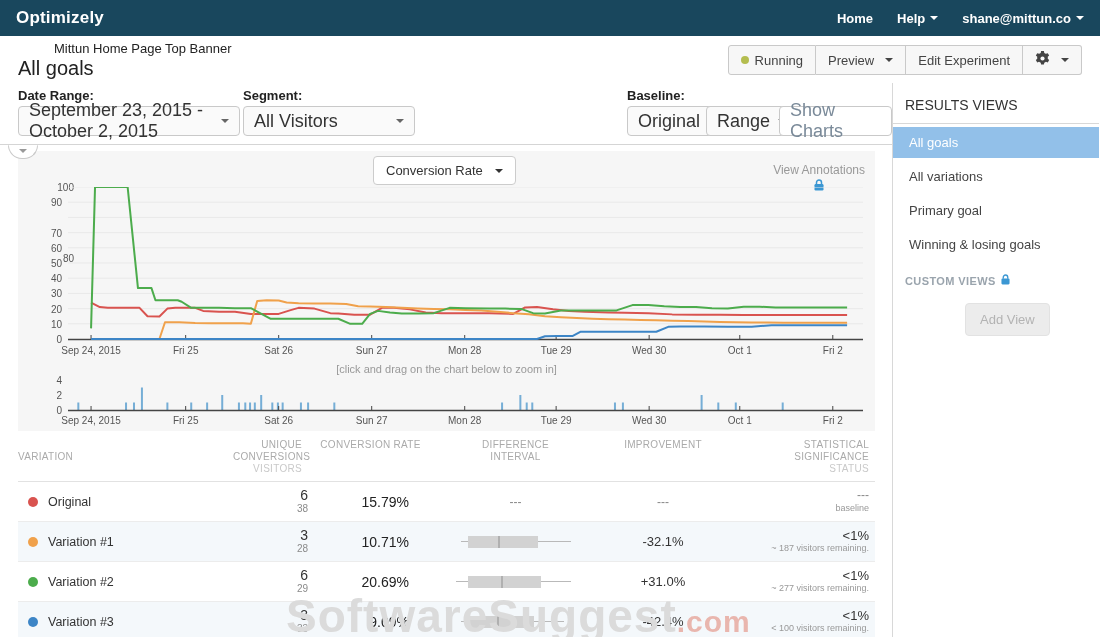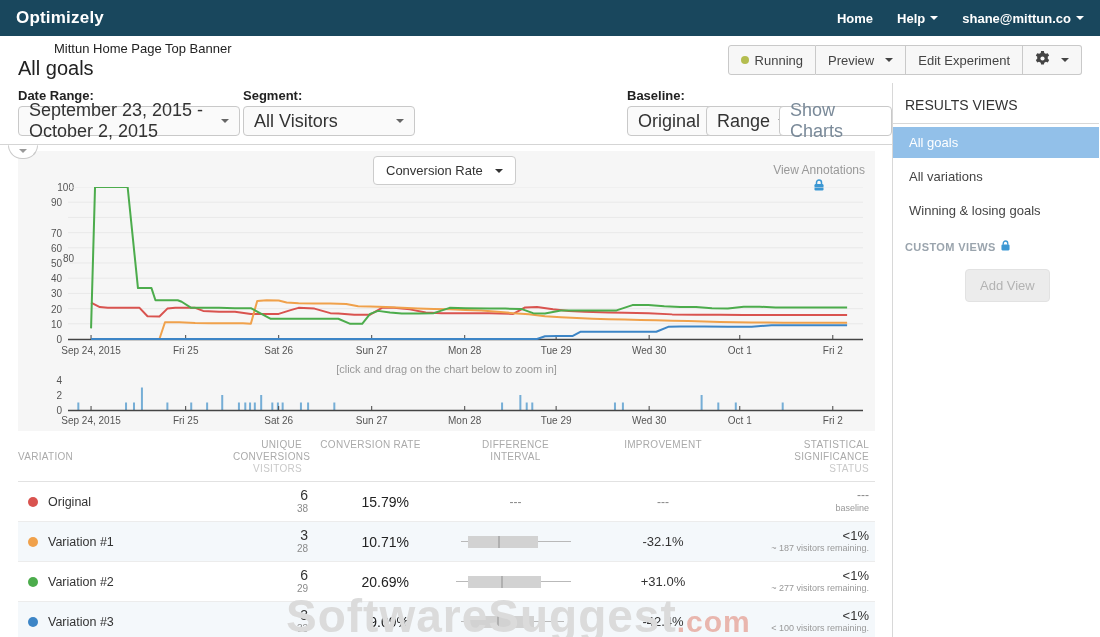--- a/index.html
+++ b/index.html
@@ -414,20 +414,21 @@
         </div>
       <div class="watermark"><span>SoftwareSuggest</span><span class="wm-suffix">.com</span></div>
     </div>
   </div>
 
   <div class="sidebar">
     <div class="sb-title">RESULTS VIEWS</div>
     <div id="sidebar-items">
         <div class="sb-item selected">All goals</div>
         <div class="sb-item">All variations</div>
+        <div class="sb-item">Primary goal</div>
         <div class="sb-item">Winning &amp; losing goals</div>
       </div>
     <div class="sb-custom">
       <span>CUSTOM VIEWS</span>
       <span><svg width="9" height="11" viewBox="0 0 10 12">
             <rect x="0.5" y="5" width="9" height="6.5" rx="1.2" fill="#3b97d3"></rect>
             <path d="M2.5 5.2V3.5a2.5 2.5 0 0 1 5 0v1.7" stroke="#3b97d3" stroke-width="1.5" fill="none"></path>
           </svg></span>
     </div>
     <button class="add-view">Add View</button>

